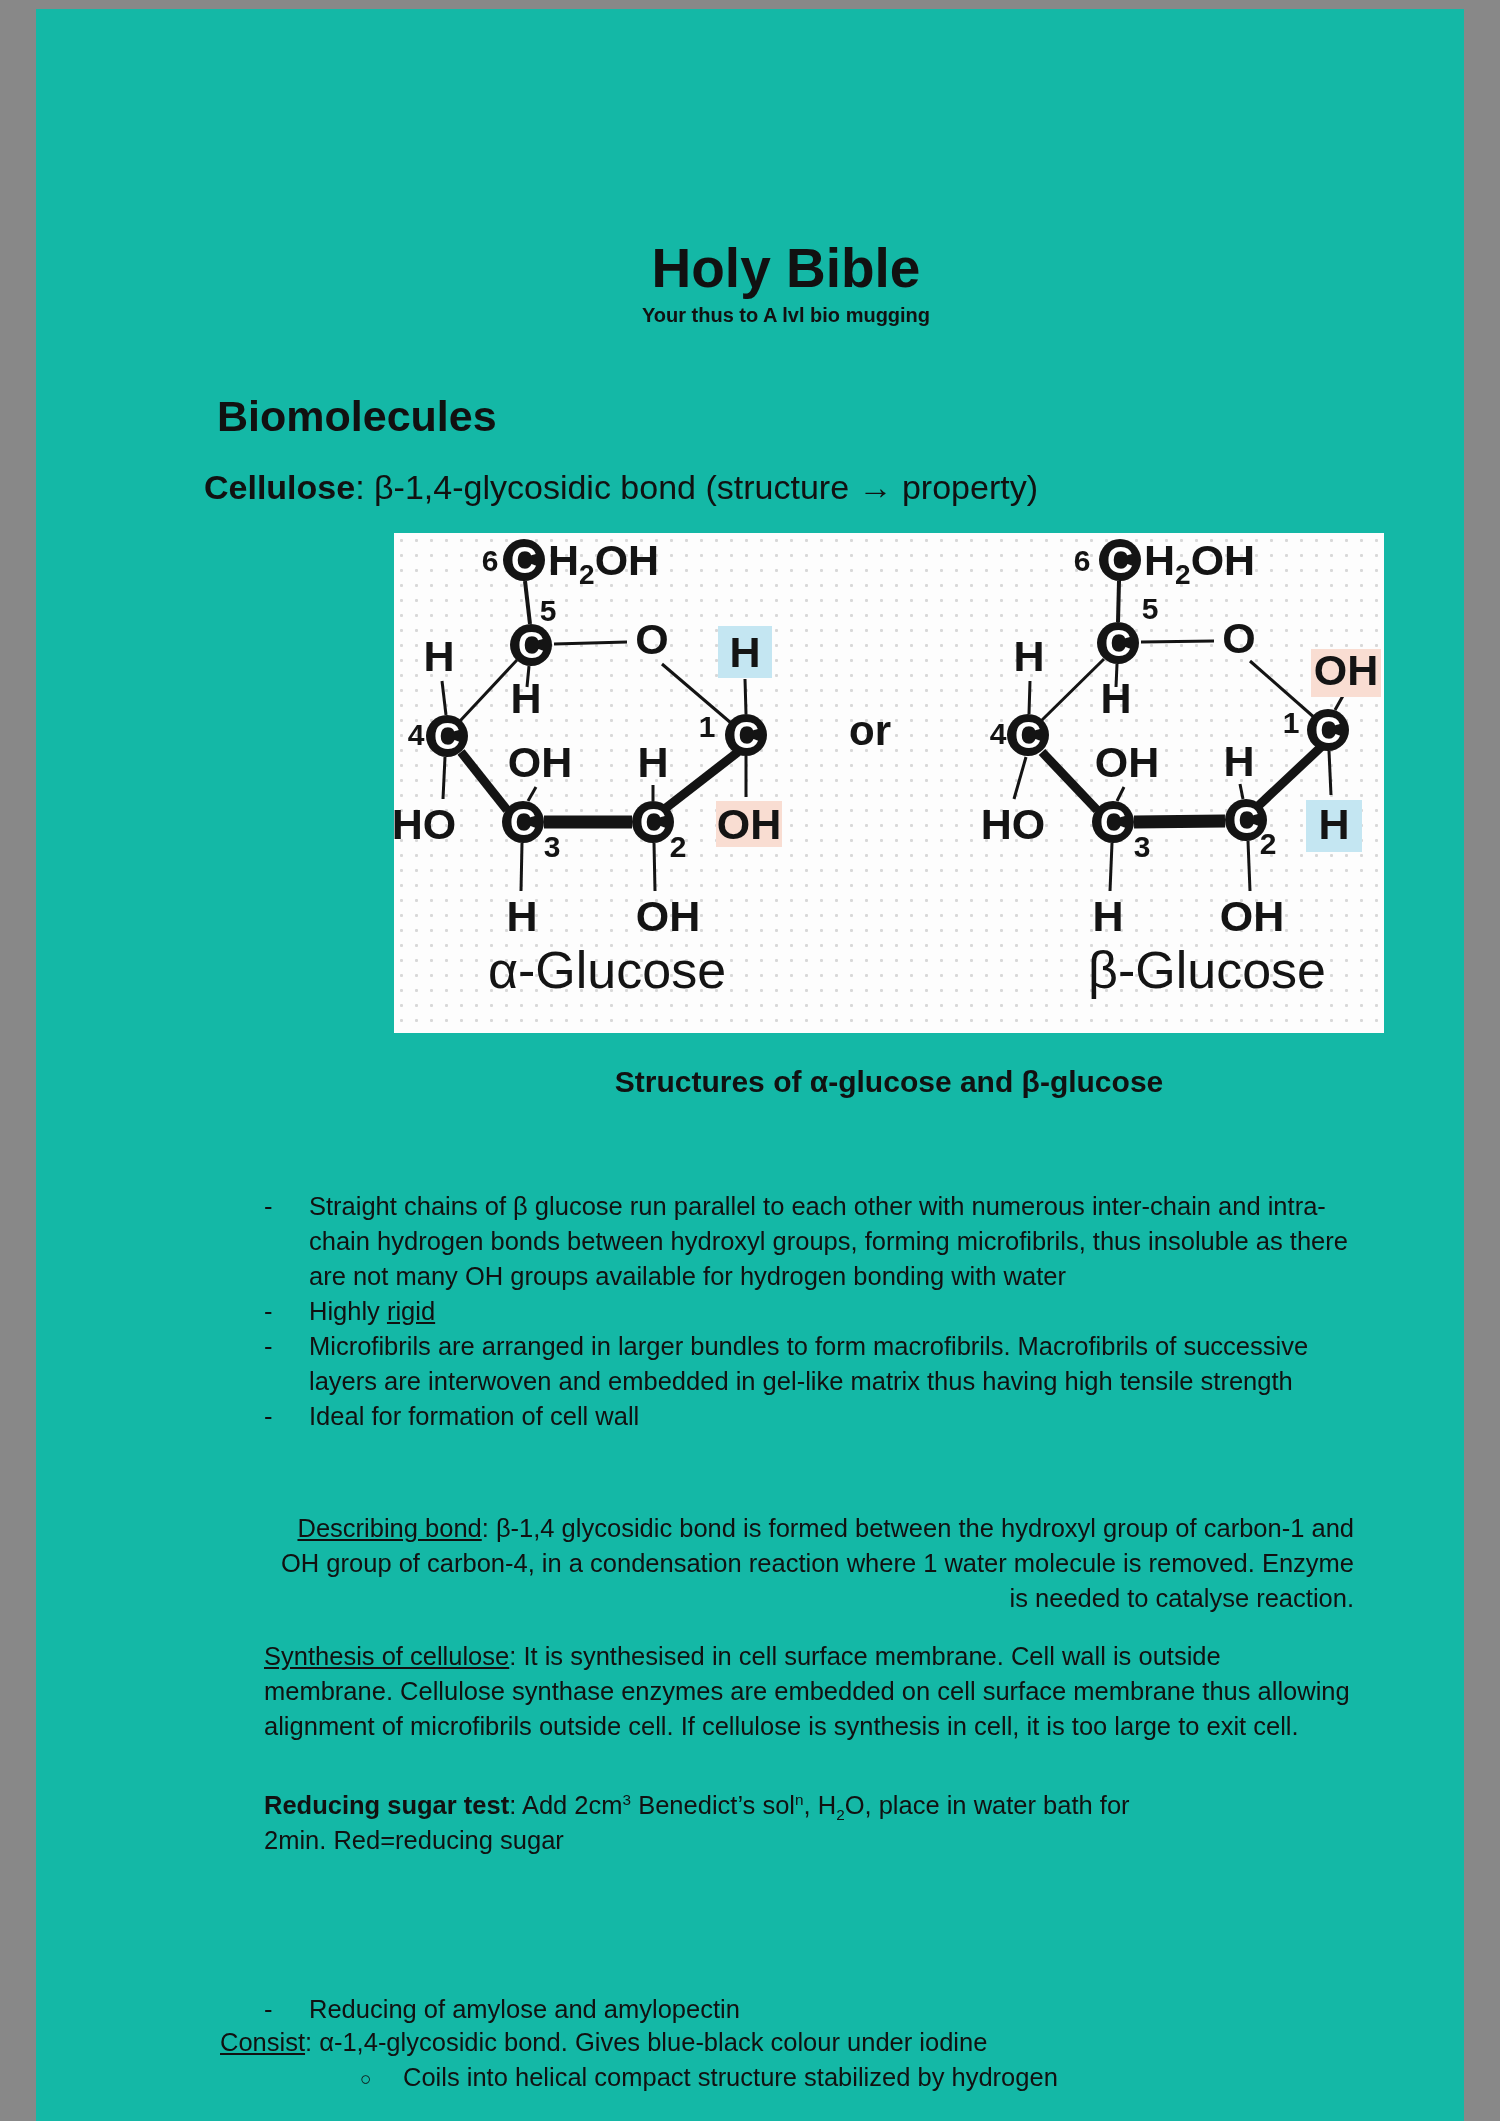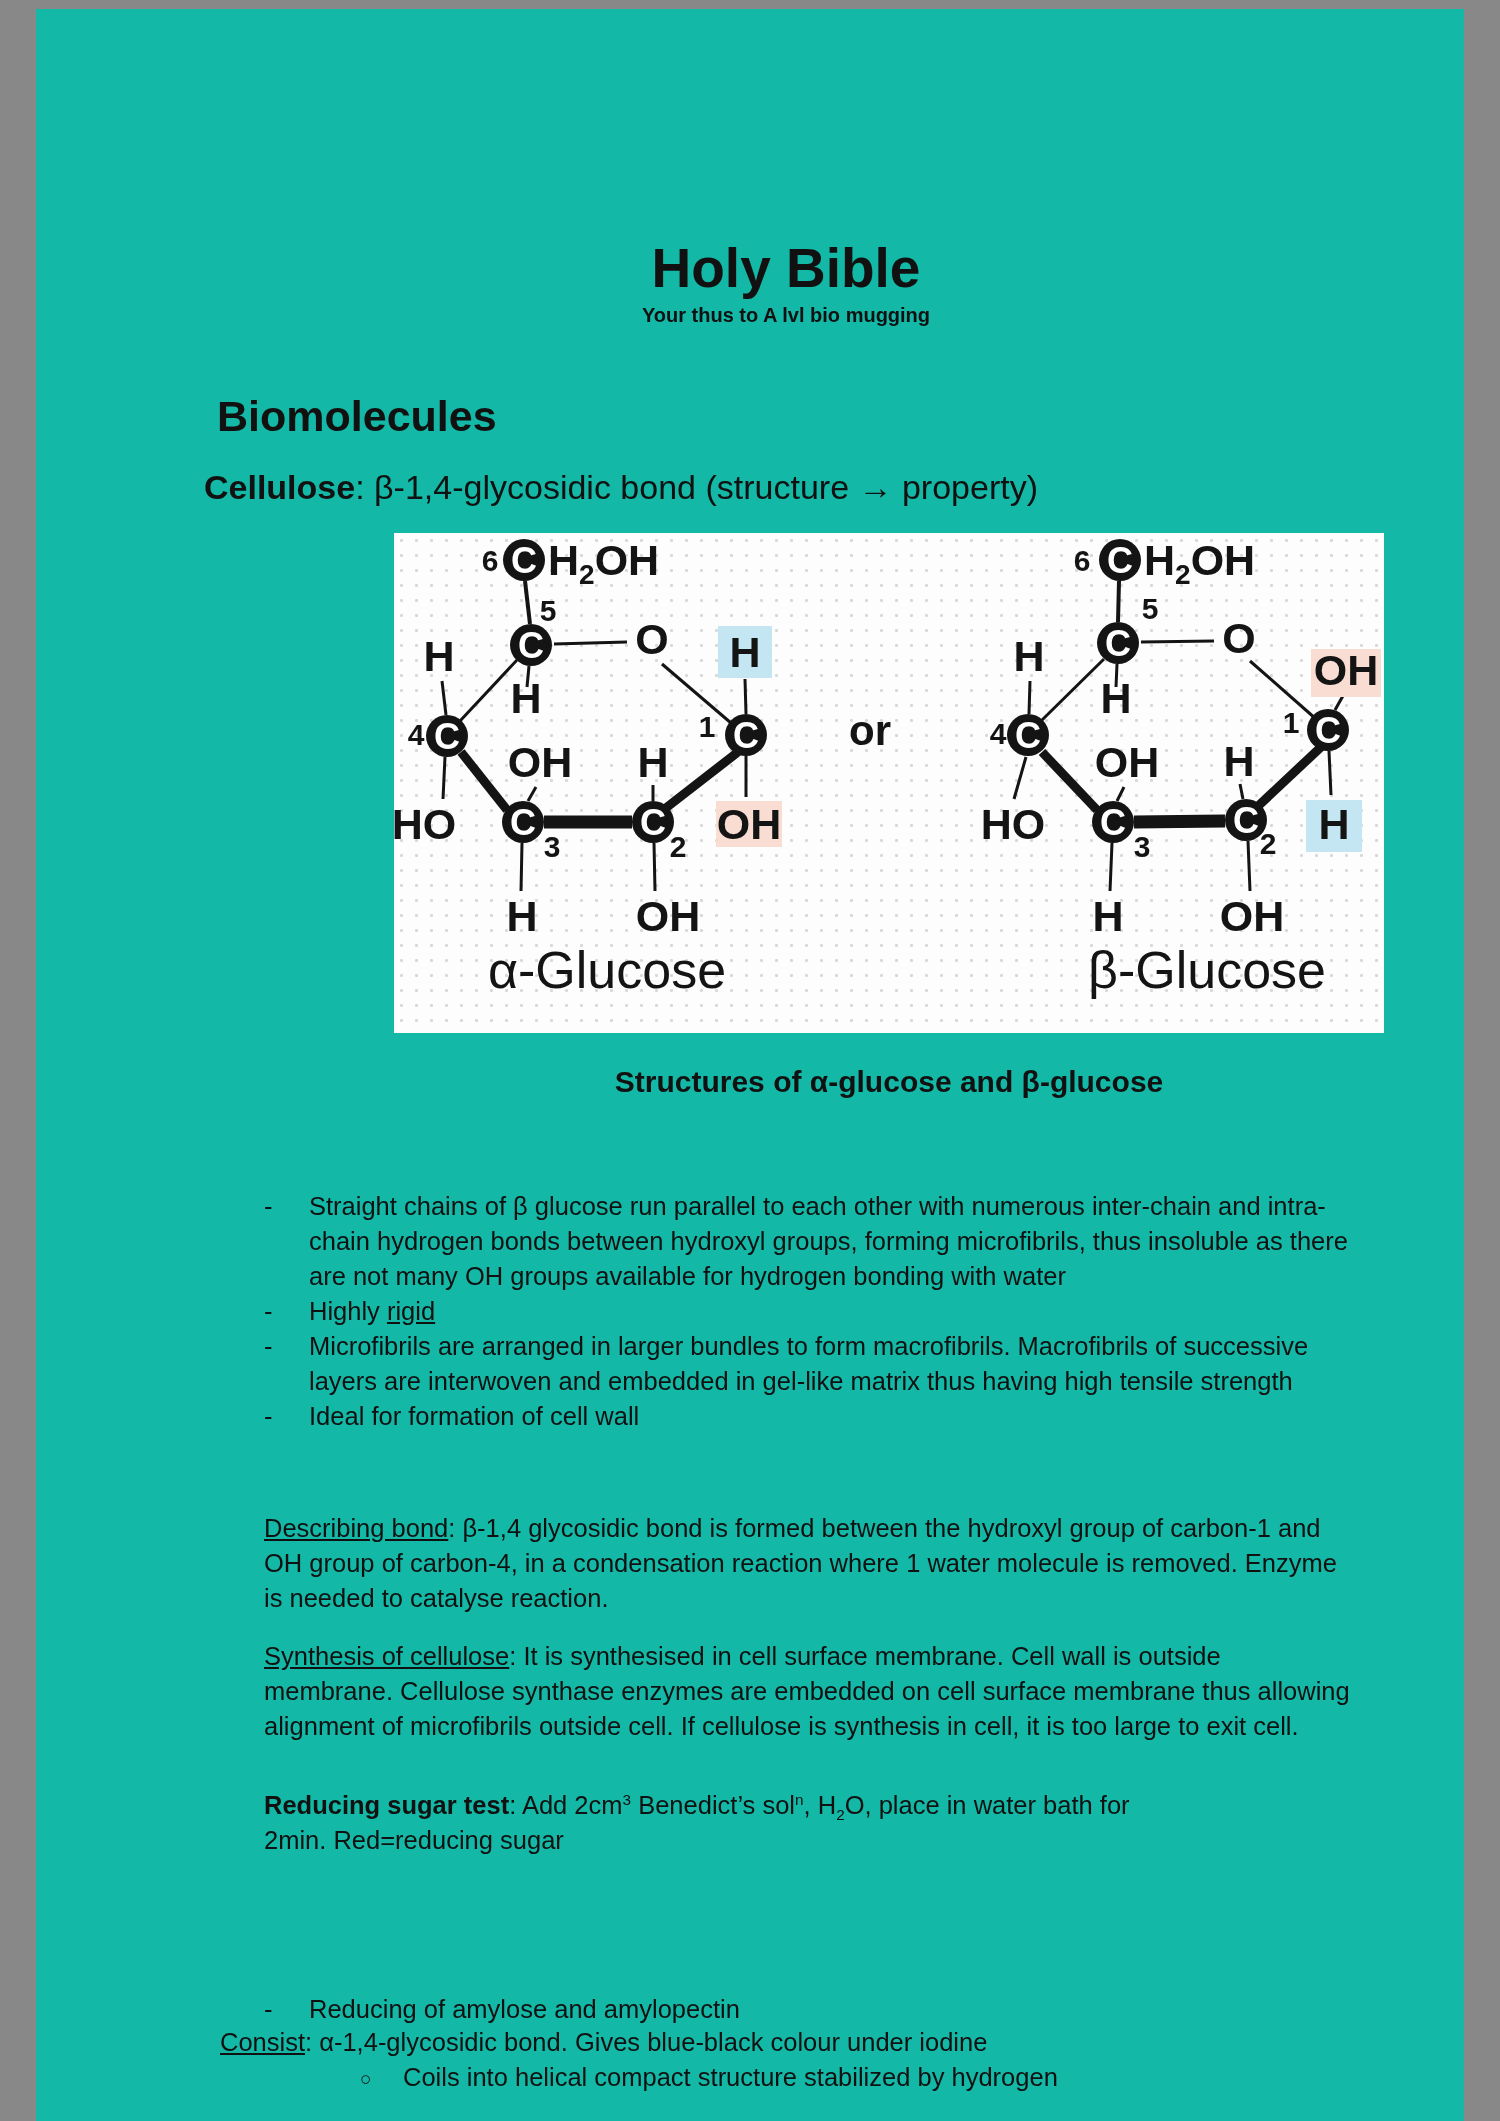--- a/index.html
+++ b/index.html
@@ -190,21 +190,21 @@
       <span class="marker">-</span><span>Highly </span><u class="inl">rigid</u>
     </div>
     <div class="bullet">
       <span class="marker">-</span><span>Microfibrils are arranged in larger bundles to form macrofibrils. Macrofibrils of successive layers are interwoven and embedded in gel-like matrix thus having high tensile strength</span>
     </div>
     <div class="bullet">
       <span class="marker">-</span><span>Ideal for formation of cell wall</span>
     </div>
   </div>
 
-  <div class="tblock" style="top:1502px;">
+  <div class="tblock" style="top:1502px;text-align:right;">
     <div class="para"><u class="inl">Describing bond</u><span>: β-1,4 glycosidic bond is formed between the hydroxyl group of carbon-1 and OH group of carbon-4, in a condensation reaction where 1 water molecule is removed. Enzyme is needed to catalyse reaction.</span></div>
   </div>
 
   <div class="tblock" style="top:1630px;">
     <div class="para"><u class="inl">Synthesis of cellulose</u><span>: It is synthesised in cell surface membrane. Cell wall is outside membrane. Cellulose synthase enzymes are embedded on cell surface membrane thus allowing alignment of microfibrils outside cell. If cellulose is synthesis in cell, it is too large to exit cell.</span></div>
   </div>
 
   <div class="tblock" style="top:1779px;">
     <div class="para"><b class="inl">Reducing sugar test</b><span>: Add 2cm</span><sup class="sc">3</sup><span> Benedict’s sol</span><sup class="sc">n</sup><span>, H</span><sub class="sc">2</sub><span>O, place in water bath for</span><br><span>2min. Red=reducing sugar</span></div>
   </div>

